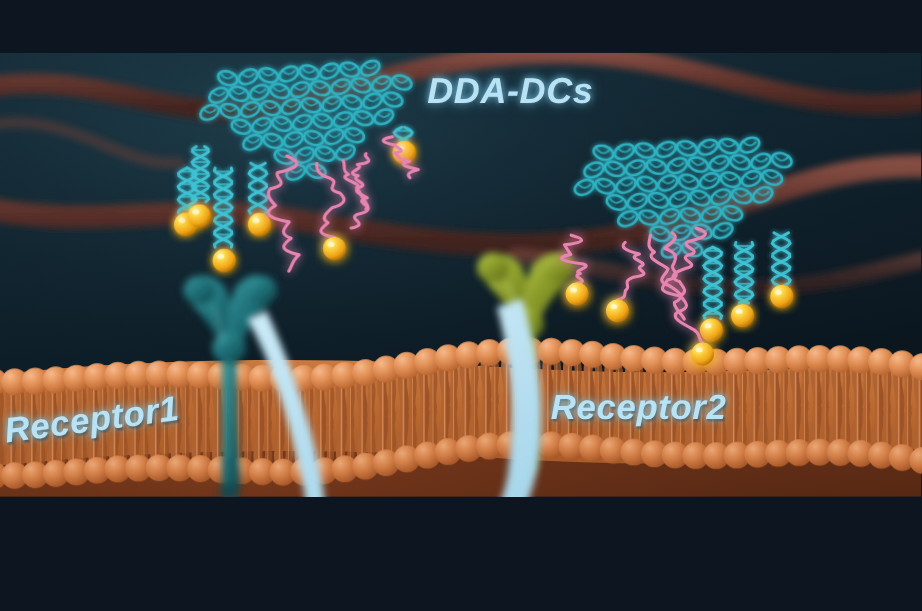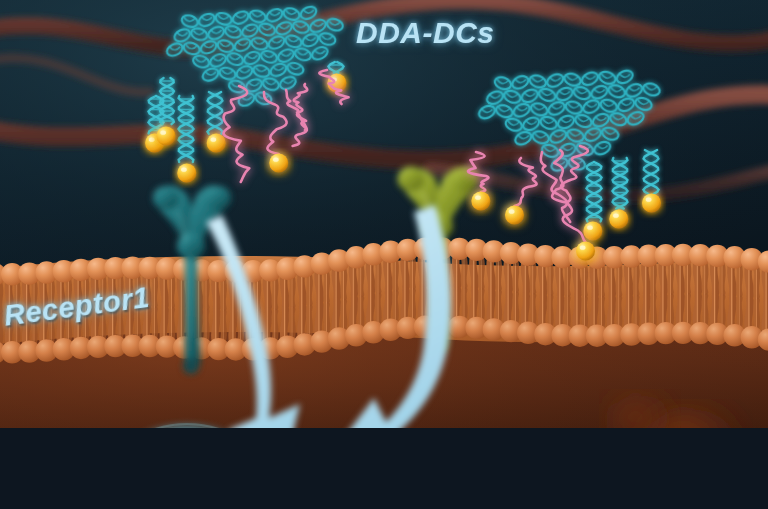--- a/index.html
+++ b/index.html
@@ -1,22 +1,23 @@
 <!DOCTYPE html>
 <html><head>
 <meta charset="utf-8">
 <title>DDA-DCs Receptor Illustration</title>
 <style>
   html,body{margin:0;padding:0;background:#0d1620;}
   body{font-family:"Liberation Sans",sans-serif;}
   #scene{
     position:relative;
-    width:768px;height:428px;
+    width:768px;height:370px;
     overflow:hidden;
     background:#0e1a22;
+    margin-top:44px;
   }
   #scene svg{position:absolute;top:0;left:0;display:block;}
   .lbl{
     position:absolute;
     font-family:"Liberation Sans",sans-serif;
     font-weight:bold;
     color:#b9e3f5;
     letter-spacing:0.5px;
     white-space:nowrap;
     text-shadow:
@@ -994,14 +995,15 @@
             </g>
             <path d="M580,146 C593.0,149.9 589.0,153.8 573.8,157.2 C565.4,161.1 587.5,165.0 574.1,168.4 C563.4,172.3 585.7,176.2 571.6,179.6 C560.3,183.5 557.0,187.4 566.4,190.8 C568.5,194.7 573.8,198.6 567.5,202.0" stroke="#e884b0" stroke-width="2.6" fill="none" stroke-linecap="round" stroke-linejoin="round"></path>
           </g>
         </g>
 
   </g>
 </svg>
 
 <div class="lbl" id="lbl-dda">DDA-DCs</div>
 <div class="lbl" id="lbl-r1">Receptor1</div>
+<div class="lbl" id="lbl-r2">Receptor2</div>
 
 </div>
 
 </body></html>

